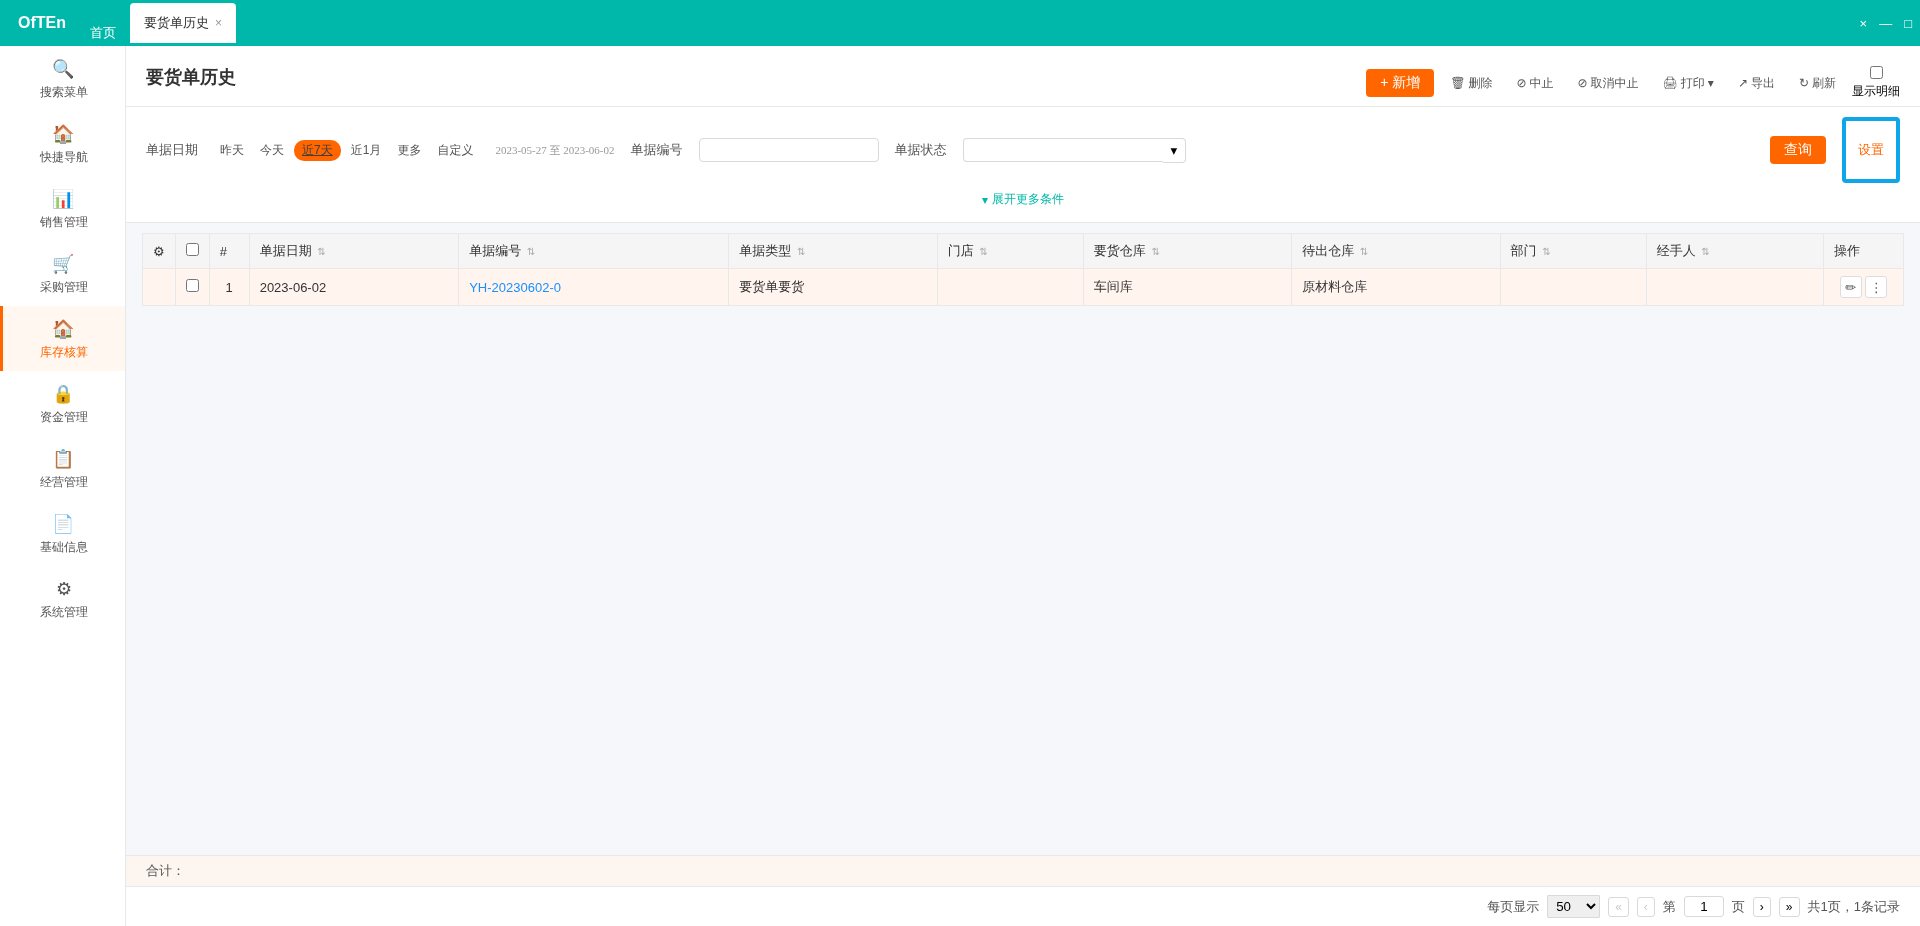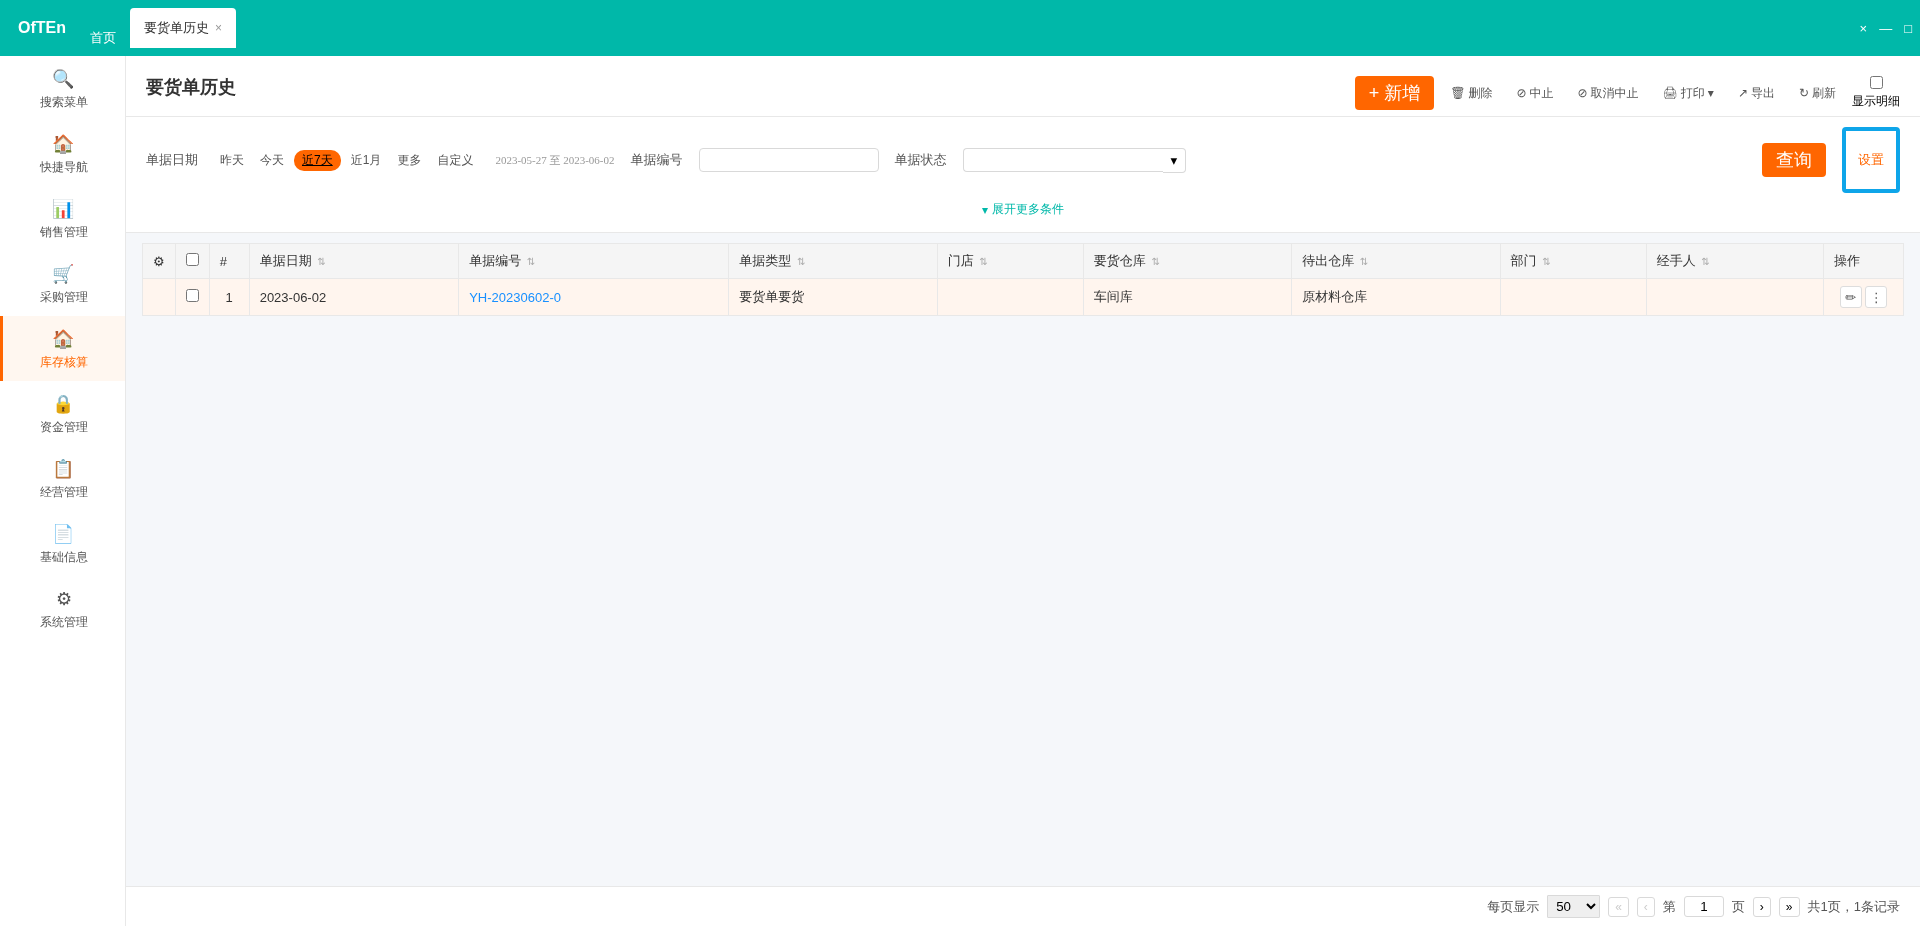--- a/index.html
+++ b/index.html
@@ -1,21 +1,21 @@
 <!DOCTYPE html>
 <html><head>
   <meta charset="utf-8">
   <style>
     * { box-sizing: border-box; margin: 0; padding: 0; }
     body { font-family: "Microsoft YaHei", Arial, sans-serif; font-size: 13px; background: #f5f5f5; display: flex; flex-direction: column; height: 926px; overflow: hidden; }
 
     
     .top-bar {
       background: #00b8a9;
-      height: 56px;
+      height: 46px;
       display: flex;
       align-items: center;
       padding: 0 8px;
       flex-shrink: 0;
     }
     .top-tab {
       height: 40px;
       display: flex;
       align-items: center;
       padding: 0 14px;
@@ -127,21 +127,21 @@
       color: #555;
       font-size: 12px;
     }
     .btn-primary {
       background: #f60;
       color: #fff;
       border: none;
       border-radius: 4px;
       padding: 5px 14px;
       cursor: pointer;
-      font-size: 18px;
+      font-size: 14px;
     }
     .btn-outline {
       background: #fff;
       color: #f60;
       border: 4px solid #0ea5e9;
       border-radius: 4px;
       padding: 20px 12px;
       cursor: pointer;
       font-size: 13px;
     }
@@ -174,21 +174,21 @@
       padding: 2px 6px;
       border: none;
       background: none;
       color: #555;
       cursor: pointer;
       font-size: 12px;
       border-radius: 3px;
     }
     .date-btn.active {
       background: #f60;
-      color: #000000;
+      color: #404040;
       border-radius: 10px;
       padding: 2px 8px;
       text-decoration: underline;
     }
     .date-range-text {
       font-size: 11px;
       color: #999;
       font-family: Liberation Serif, serif;
     }
     .filter-input {
@@ -504,20 +504,23 @@
             <td></td>
             <td class="col-ops">
               <button class="op-btn" title="编辑">✏</button>
               <button class="op-btn" title="更多">⋮</button>
             </td>
           </tr>
         </tbody>
       </table>
     </div>
 
+    <div class="table-footer">
+      <span>合计：</span>
+    </div>
 
     <div class="pagination">
       <span>每页显示</span>
       <select>
         <option>10</option>
         <option>20</option>
         <option selected="">50</option>
         <option>100</option>
       </select>
       <button class="page-btn" disabled="">«</button>

